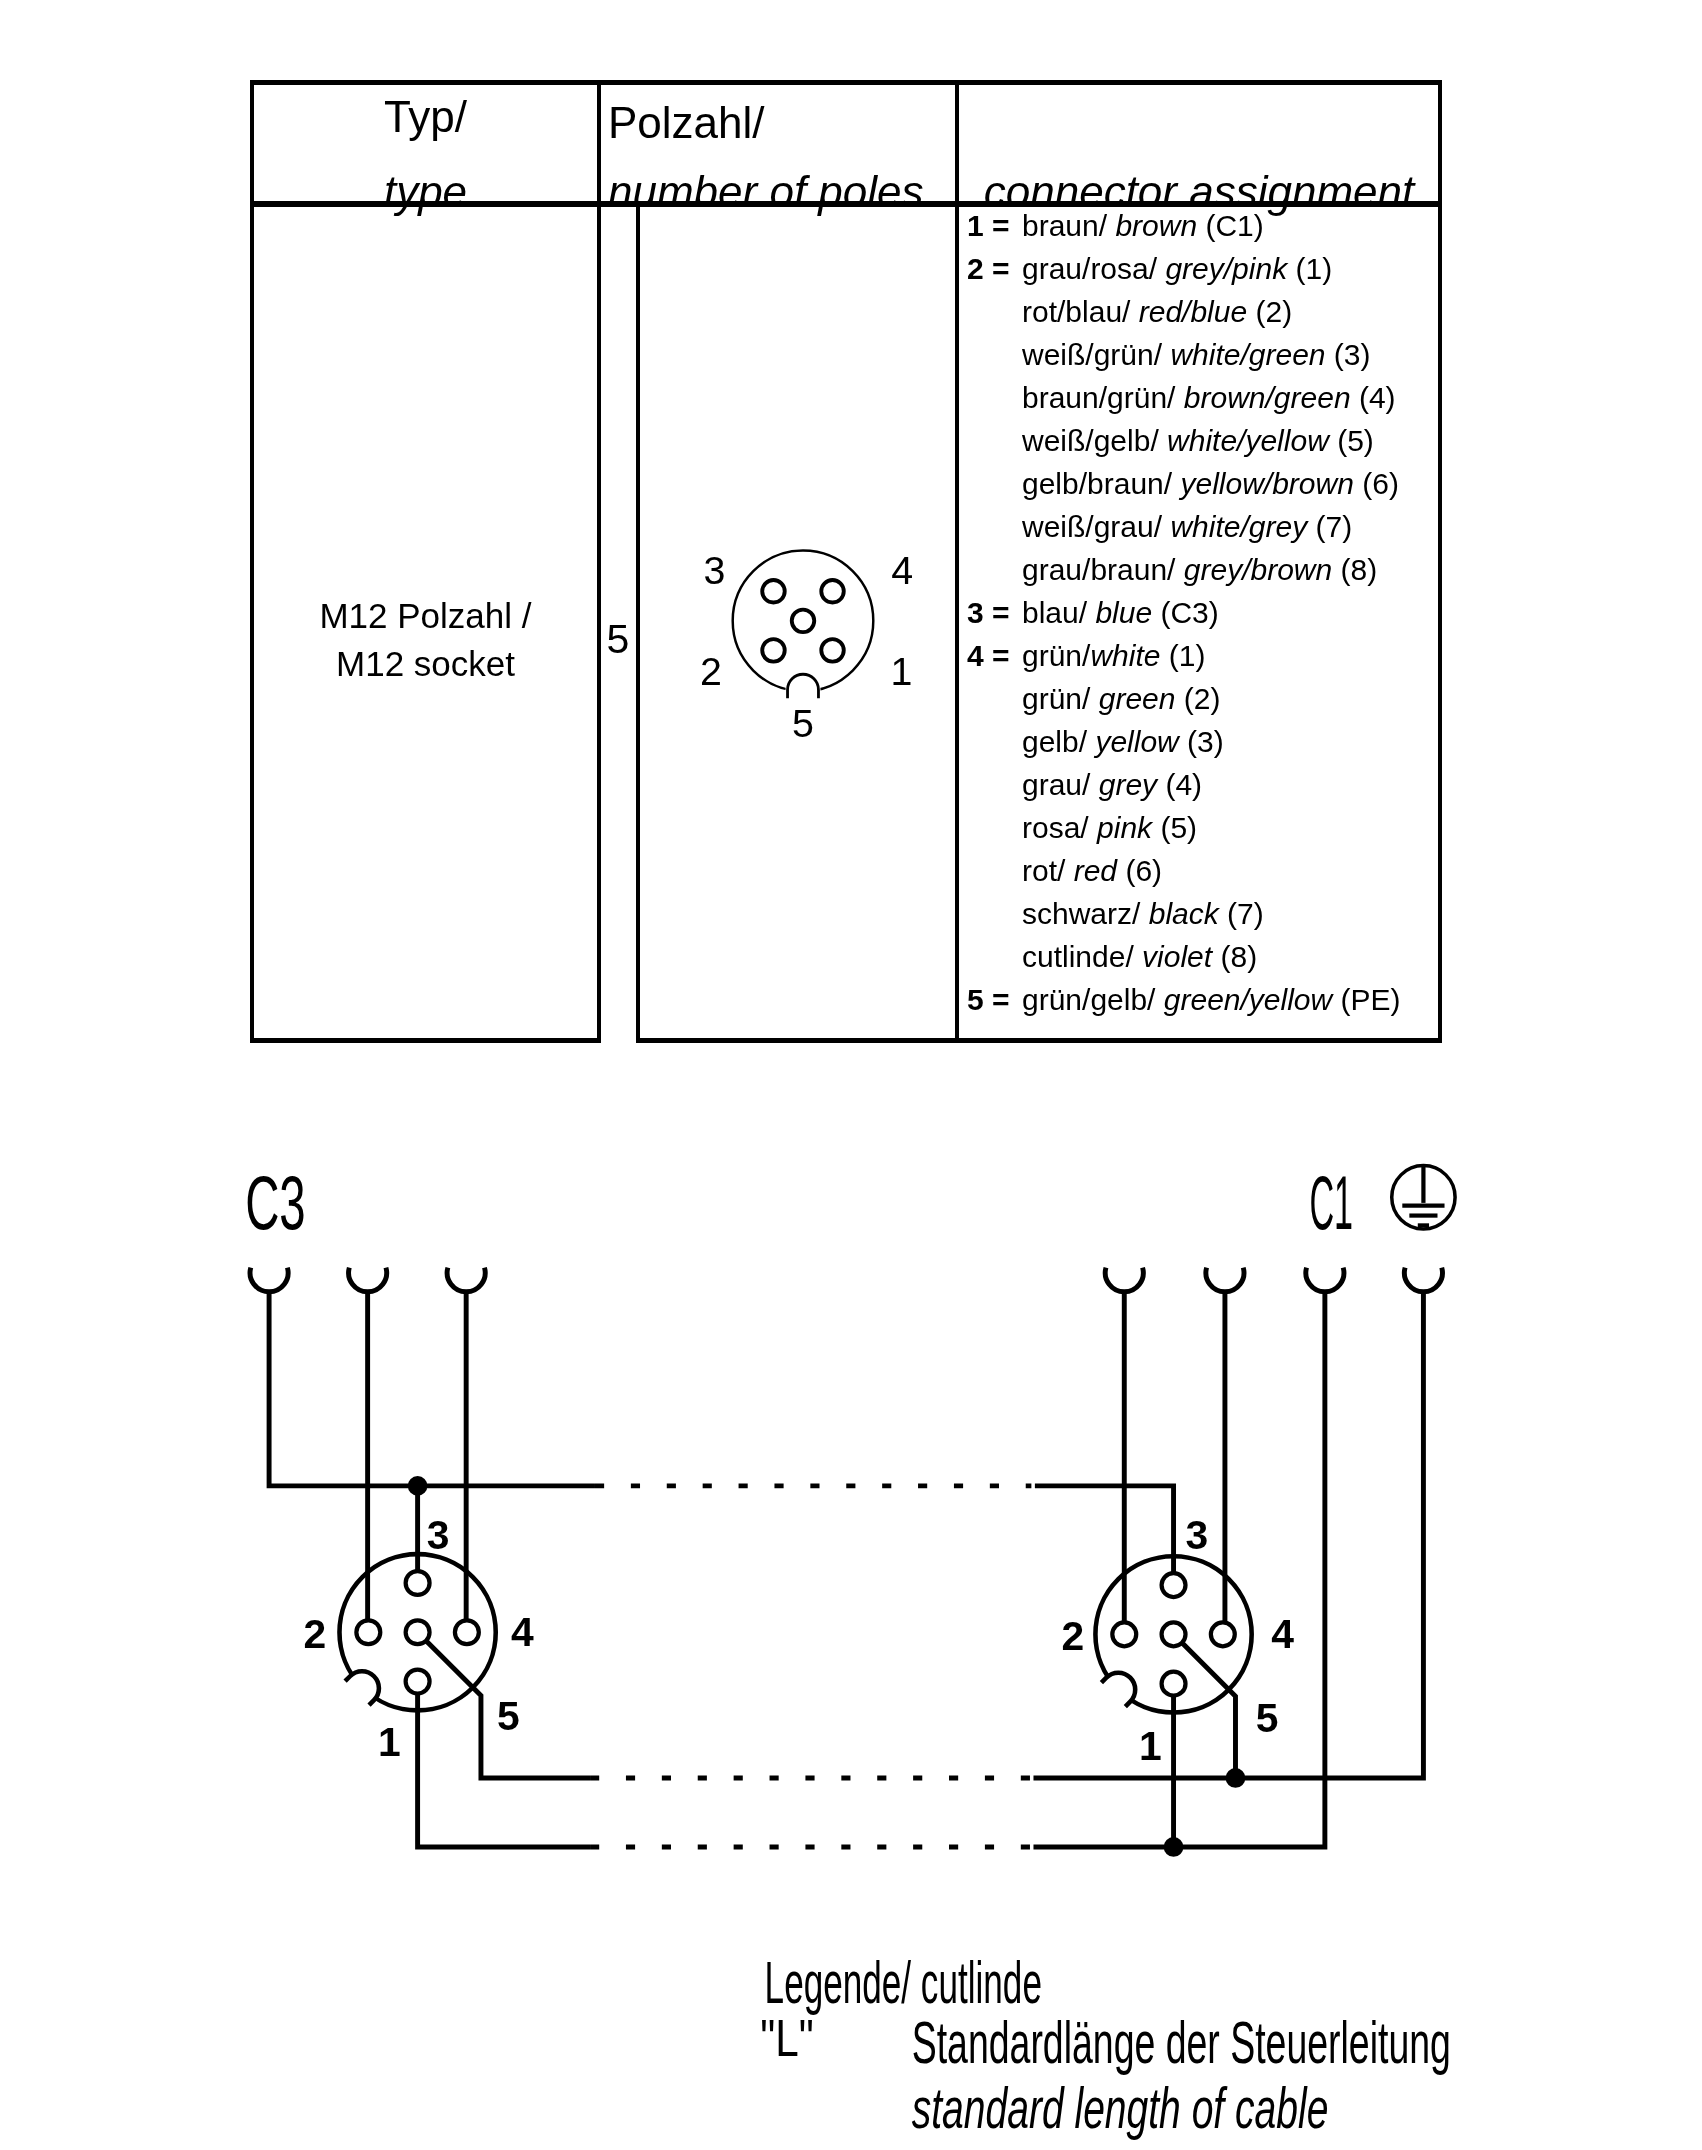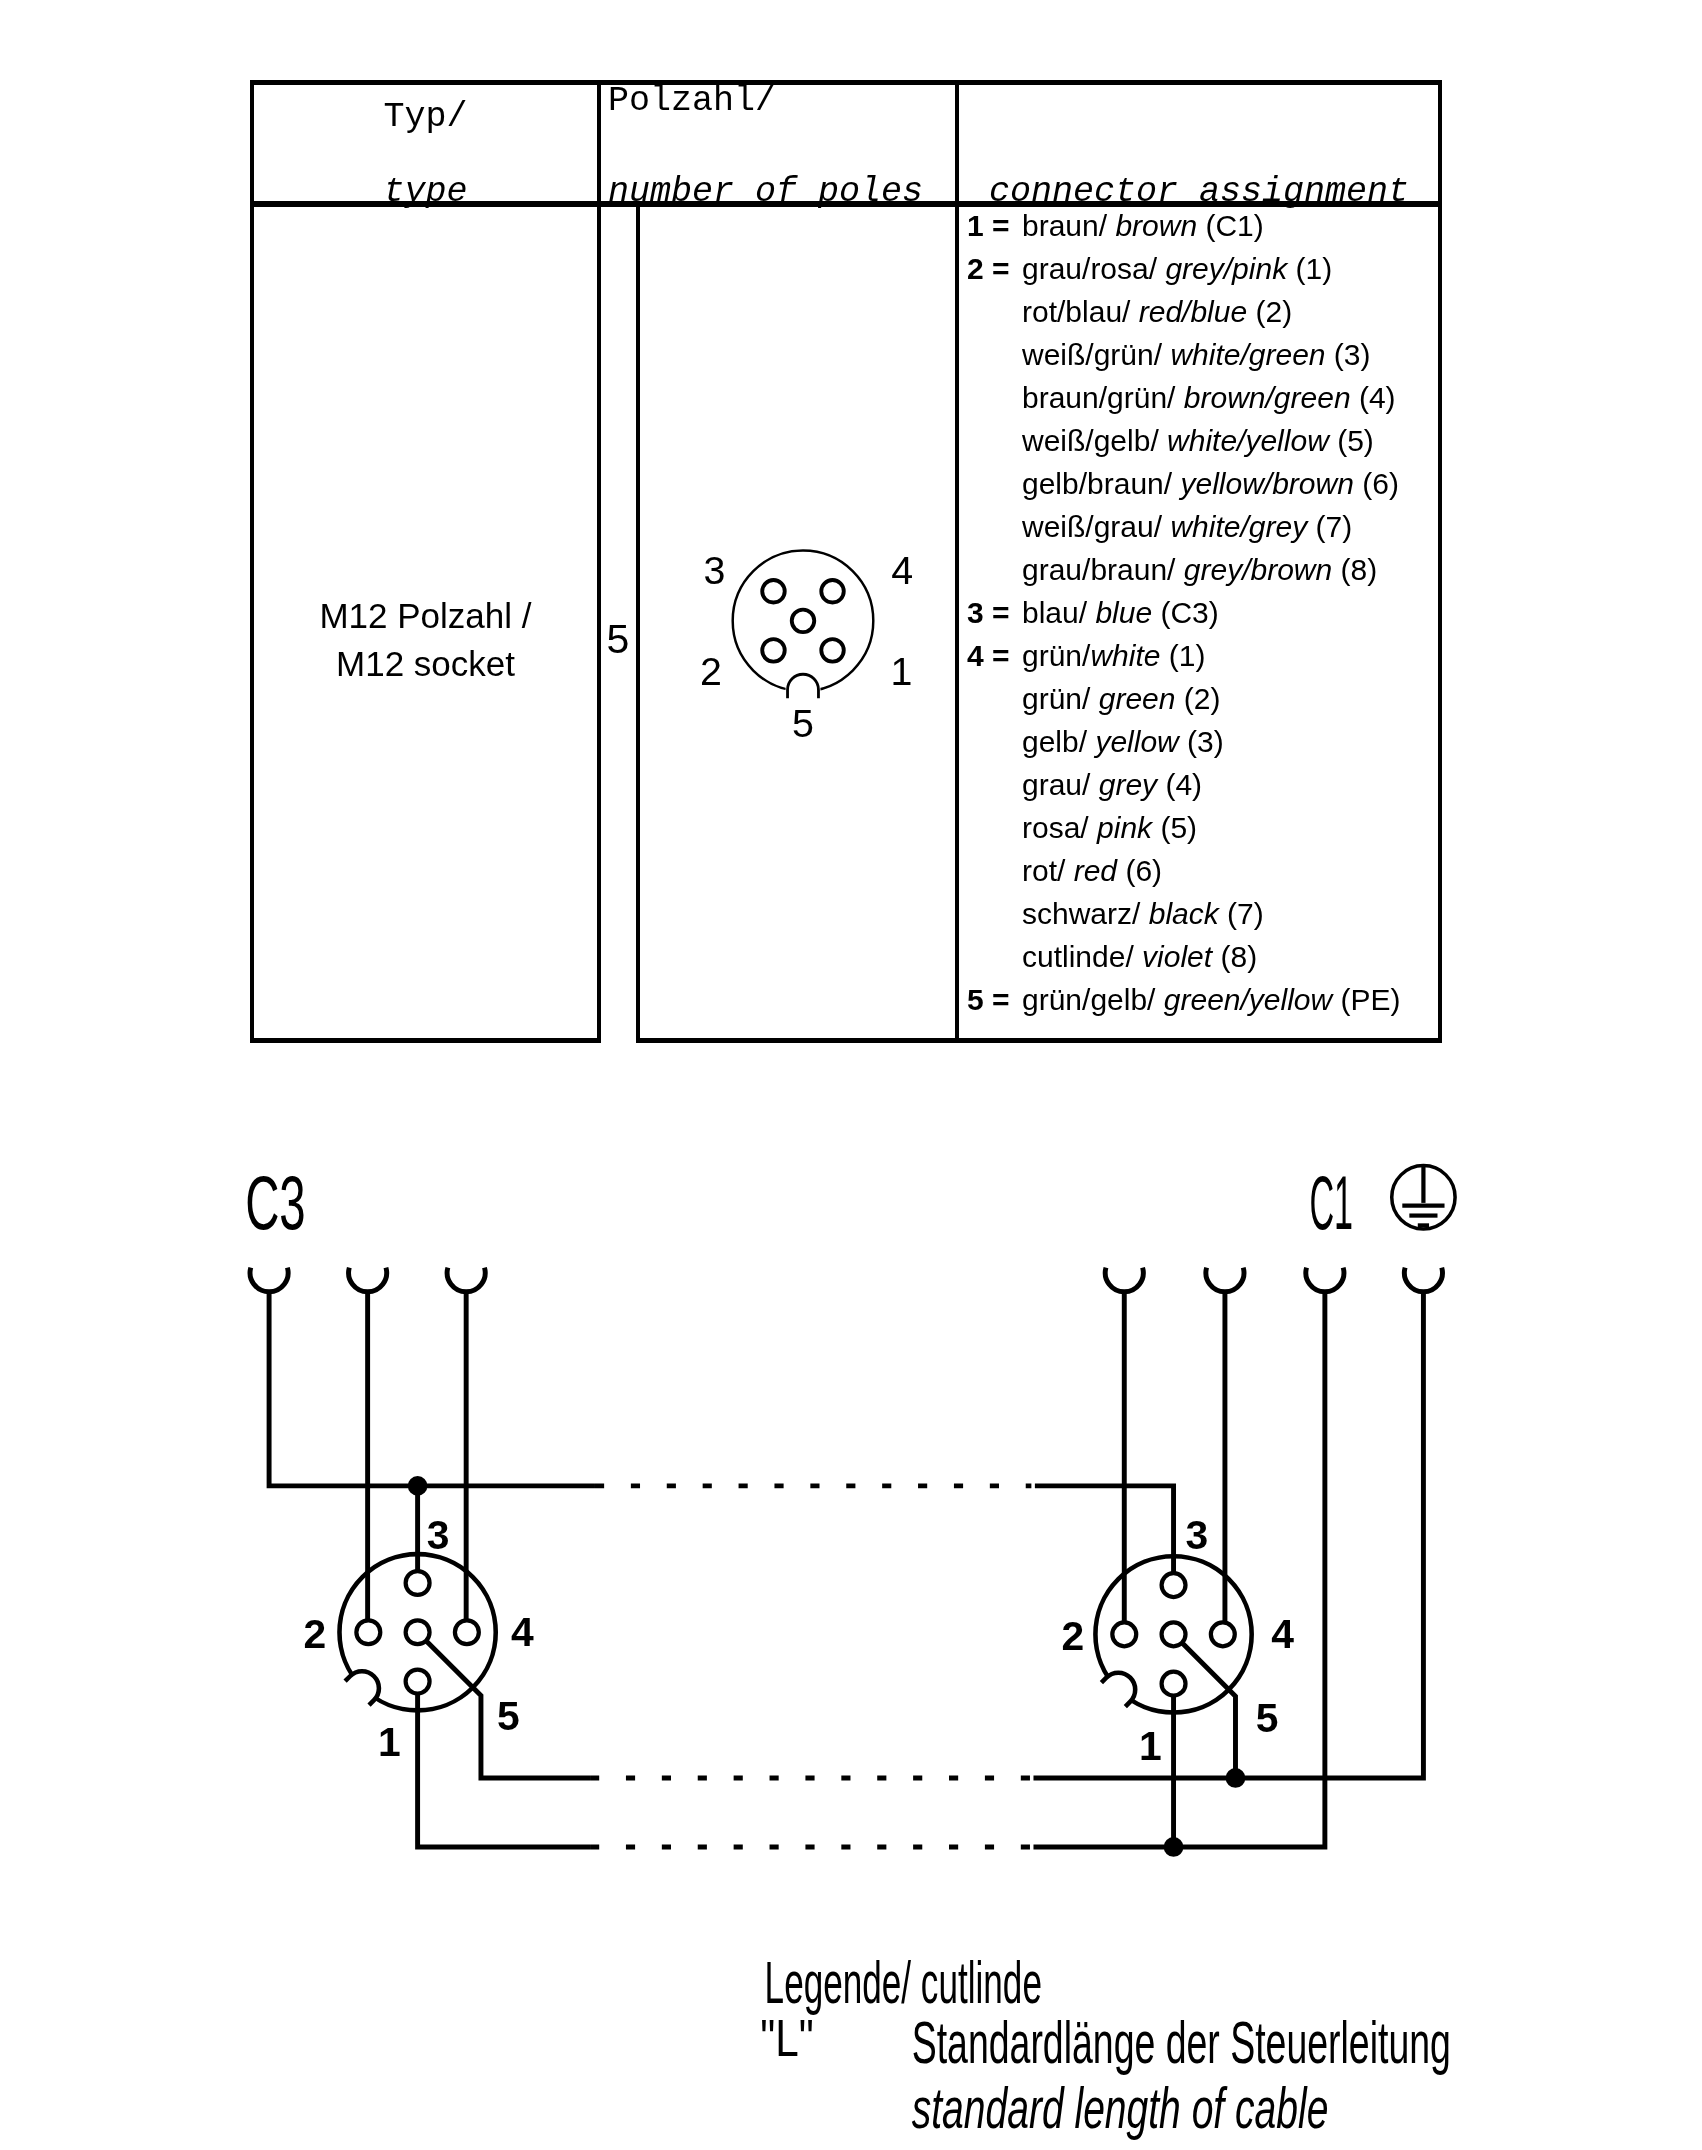--- a/index.html
+++ b/index.html
@@ -2,21 +2,21 @@
 <html style="font-size:11.3px"><head>
 <meta charset="utf-8">
 <style>
   html,body{margin:0;padding:0;background:#ffffff;}
   #page{position:relative;width:1703px;height:2151px;background:#fff;color:#000;
         font-family:"Liberation Sans",sans-serif;overflow:hidden;}
   .bar{position:absolute;background:#000;}
   .txt{position:absolute;}
   .ctr{text-align:center;}
   .it{font-style:italic;margin-top:20px;}
-  .hdr{font-size:35px;line-height:46px;font-family:Liberation Mono, monospace;}
+  .hdr{font-size:44px;line-height:46px;}
   .body1{font-size:35px;line-height:41px;}
   .poles{font-size:41px;}
   .assign-list{position:absolute;left:967px;top:204px;width:470px;}
   .assign-row{height:43px;display:flex;align-items:center;white-space:pre;font-size:30px;}
   .a-num{display:inline-block;width:55px;font-weight:bold;flex:0 0 55px;}
   .a-en{font-style:italic;text-align:right;}
   svg text{font-family:"Liberation Sans",sans-serif;fill:#000;}
 </style>
 </head>
 <body>
@@ -28,21 +28,21 @@
   <div class="bar" style="left:250px;top:1038px;width:351px;height:5px"></div>
   <div class="bar" style="left:640px;top:1038px;width:802px;height:5px"></div>
   <div class="bar" style="left:250px;top:80px;width:4.2px;height:962px"></div>
   <div class="bar" style="left:1438px;top:80px;width:4.2px;height:962px"></div>
   <div class="bar" style="left:597px;top:80px;width:4.2px;height:962px"></div>
   <div class="bar" style="left:636px;top:203px;width:3.5px;height:840px"></div>
   <div class="bar" style="left:955px;top:80px;width:4.2px;height:962px"></div>
 
   <div class="txt ctr hdr" style="left:254px;top:94px;width:343px">Typ/</div>
   <div class="txt ctr hdr it" style="left:254px;top:149px;width:343px">type</div>
-  <div class="txt hdr" style="left:608px;top:78px;width:345px">Polzahl/</div>
+  <div class="txt hdr" style="left:608px;top:100px;width:345px">Polzahl/</div>
   <div class="txt hdr it" style="left:608px;top:149px;width:345px">number of poles</div>
   <div class="txt ctr hdr it" style="left:960px;top:149px;width:478px">connector assignment</div>
 
   <div class="txt ctr body1" style="left:254px;top:595px;width:343px">M12 Polzahl /</div>
   <div class="txt ctr body1" style="left:254px;top:643px;width:343px">M12 socket</div>
   <div class="txt ctr poles" style="left:598px;top:616px;width:40px">5</div>
 
   <svg class="txt" style="left:662px;top:521px" width="282" height="239" viewBox="940 740 400 340">
     <circle cx="1140" cy="882" r="100" fill="none" stroke="#000" stroke-width="3.5"></circle>
     <circle cx="1140" cy="981" r="25" fill="#fff" stroke="none"></circle>

